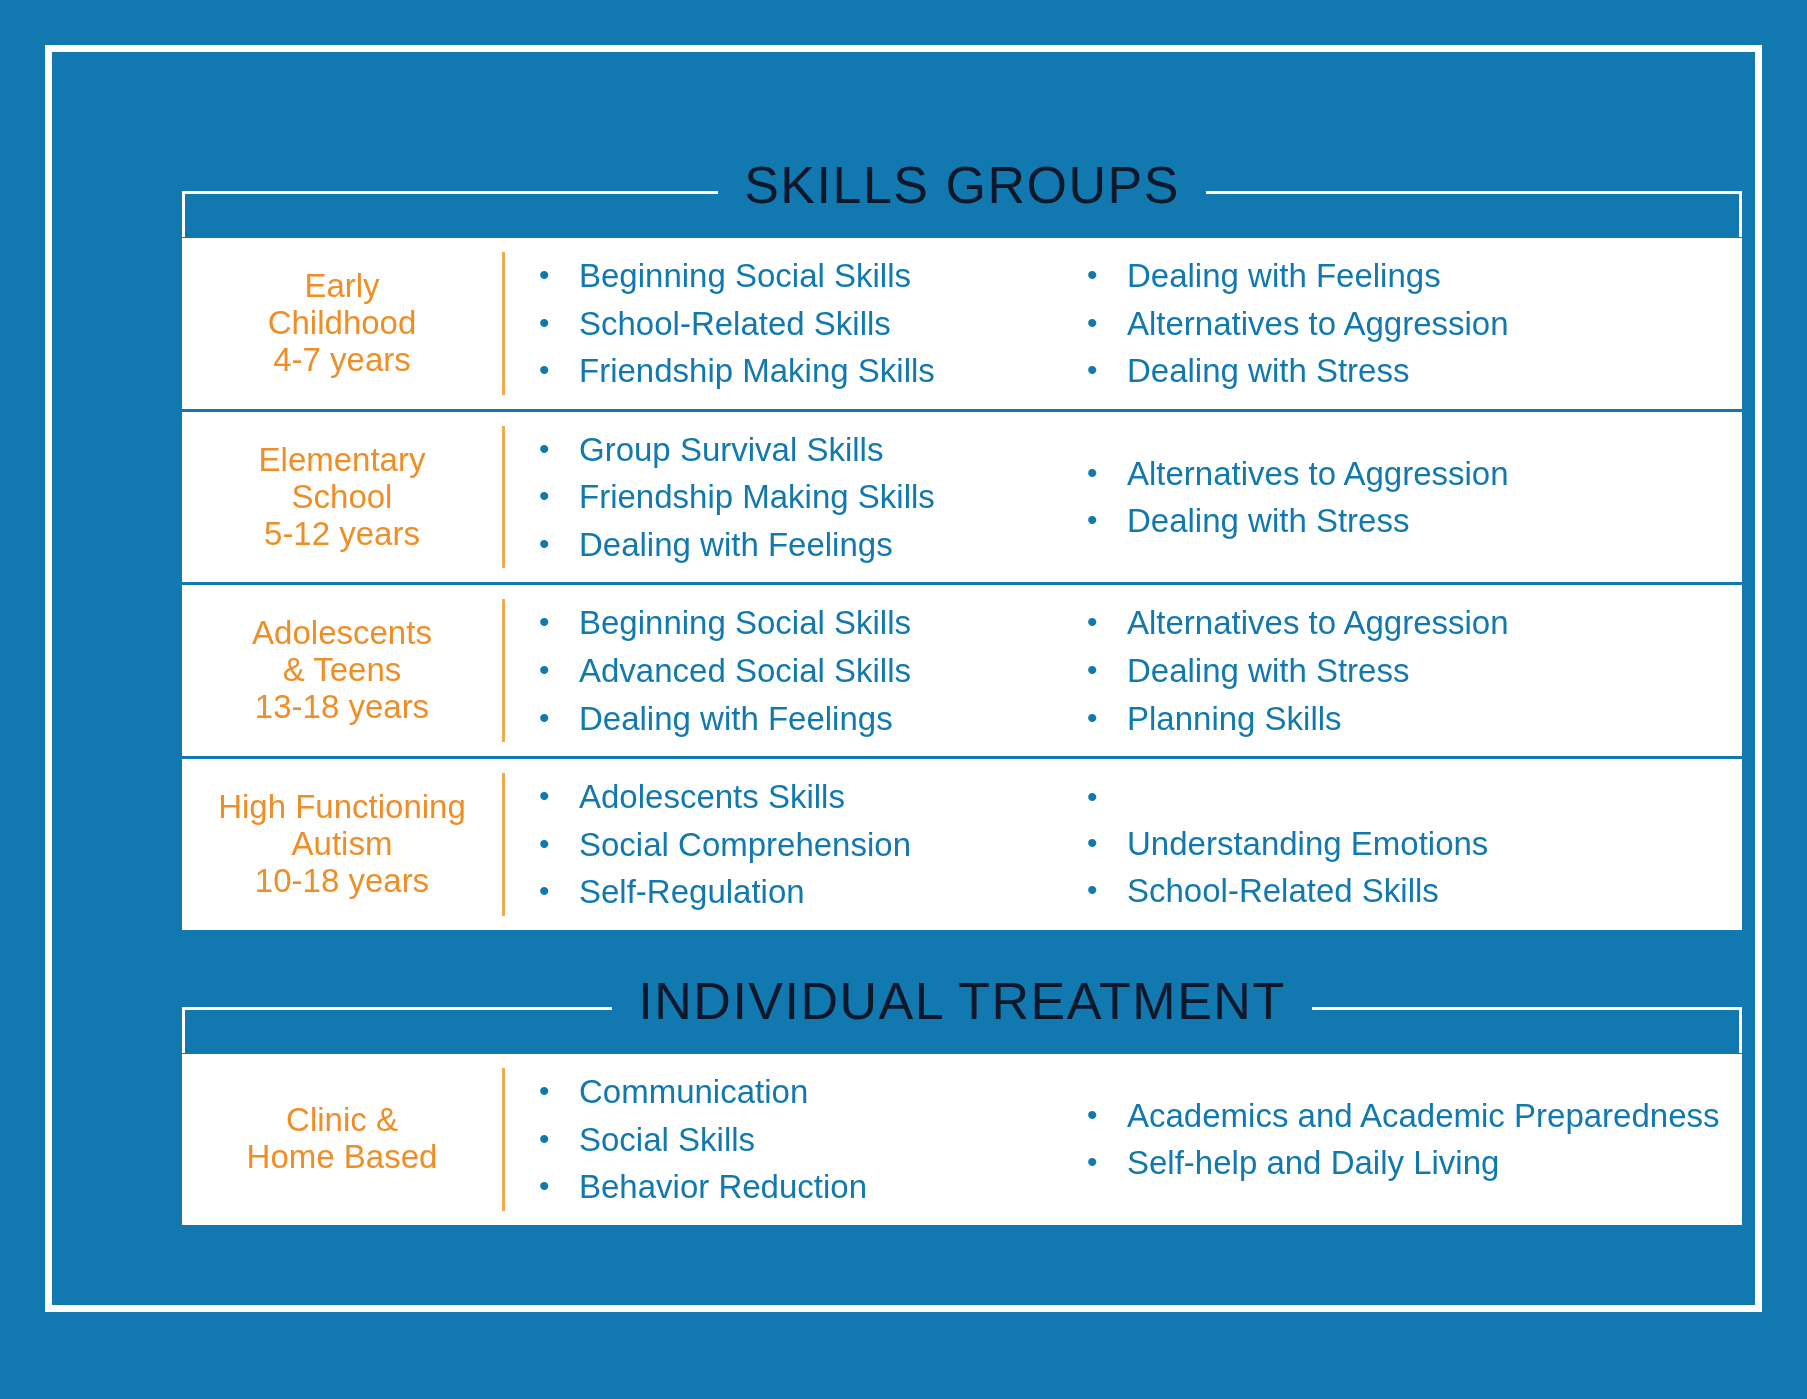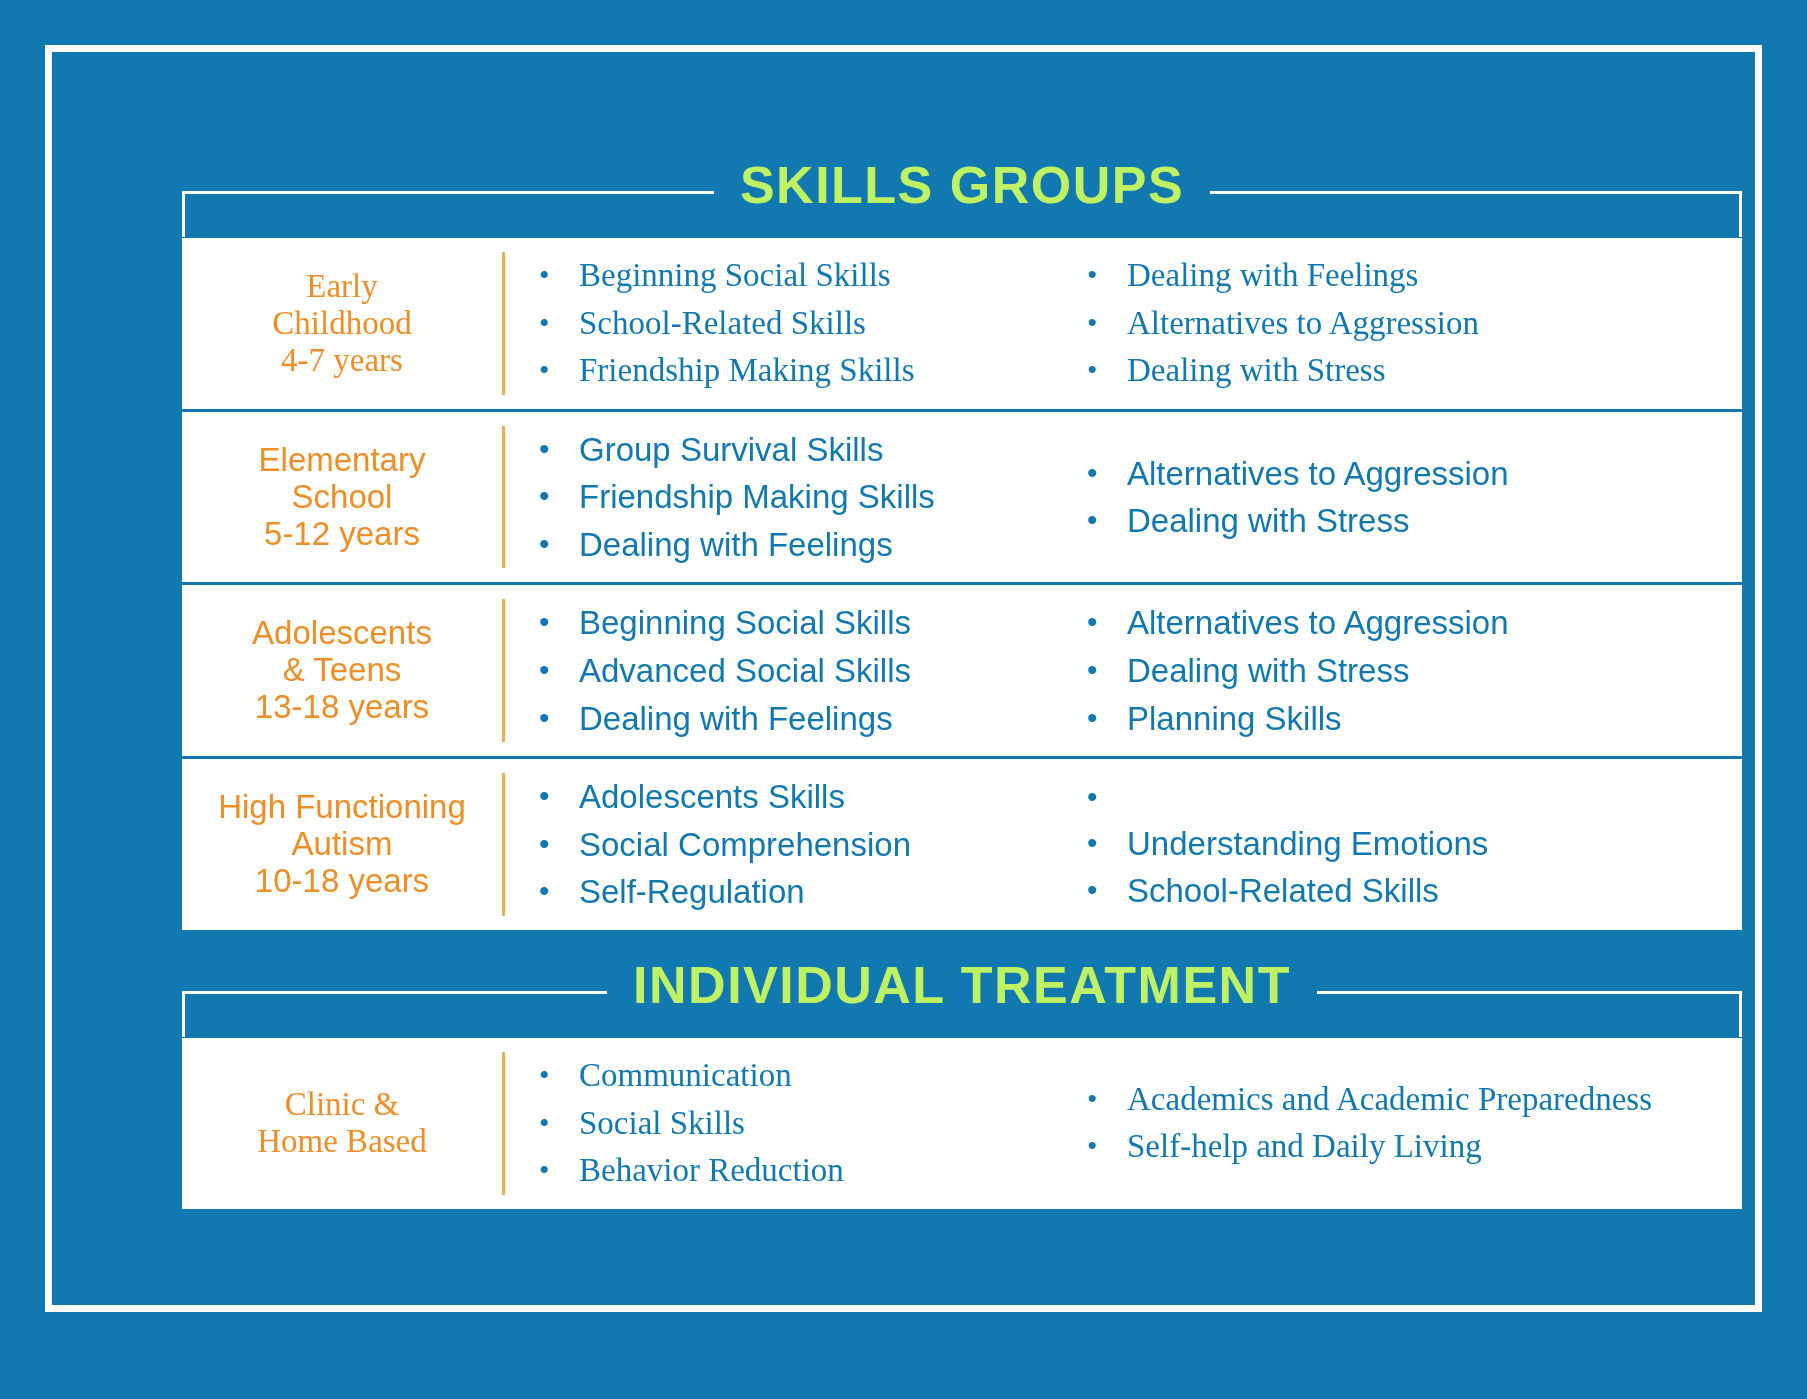--- a/index.html
+++ b/index.html
@@ -71,40 +71,40 @@
     content: "";
     position: absolute;
     right: 0;
     top: 50%;
     width: 3px;
     height: 46px;
     background: #ffffff;
   }
   .section-title {
     flex: 0 0 auto;
-    color: #bef264;
+    color: #0f172a;
     font-size: 52px;
-    font-weight: 700;
+    font-weight: 400;
     letter-spacing: 1.5px;
     padding: 0 26px;
     white-space: nowrap;
     line-height: 1;
     transform: translateY(-6px);
   }
   .rule.left { margin-right: 0; }
 
   
   .row {
     display: flex;
     background: #ffffff;
     margin-top: 3px;
     min-height: 152px;
     align-items: stretch;
   }
-  .row.first { margin-top: 8px; font-family: Liberation Serif, serif; }
+  .row.first { margin-top: 8px; }
 
   .row-label {
     flex: 0 0 320px;
     display: flex;
     flex-direction: column;
     align-items: center;
     justify-content: center;
     color: #ef8e27;
     font-size: 33px;
     line-height: 1.12;
@@ -143,21 +143,21 @@
   }
   .bullet .dot {
     flex: 0 0 40px;
     color: #1179b0;
     font-size: 30px;
     line-height: 1.32;
   }
   .bullet .txt { flex: 1 1 auto; }
 
   
-  .section-head.second { margin-top: 22px; }
+  .section-head.second { margin-top: 38px; }
   .row.last { min-height: 168px; }
 </style>
 </head>
 <body>
 
 <div class="poster">
   <div class="frame">
     <div class="inner">
 
       <div class="section-head">

